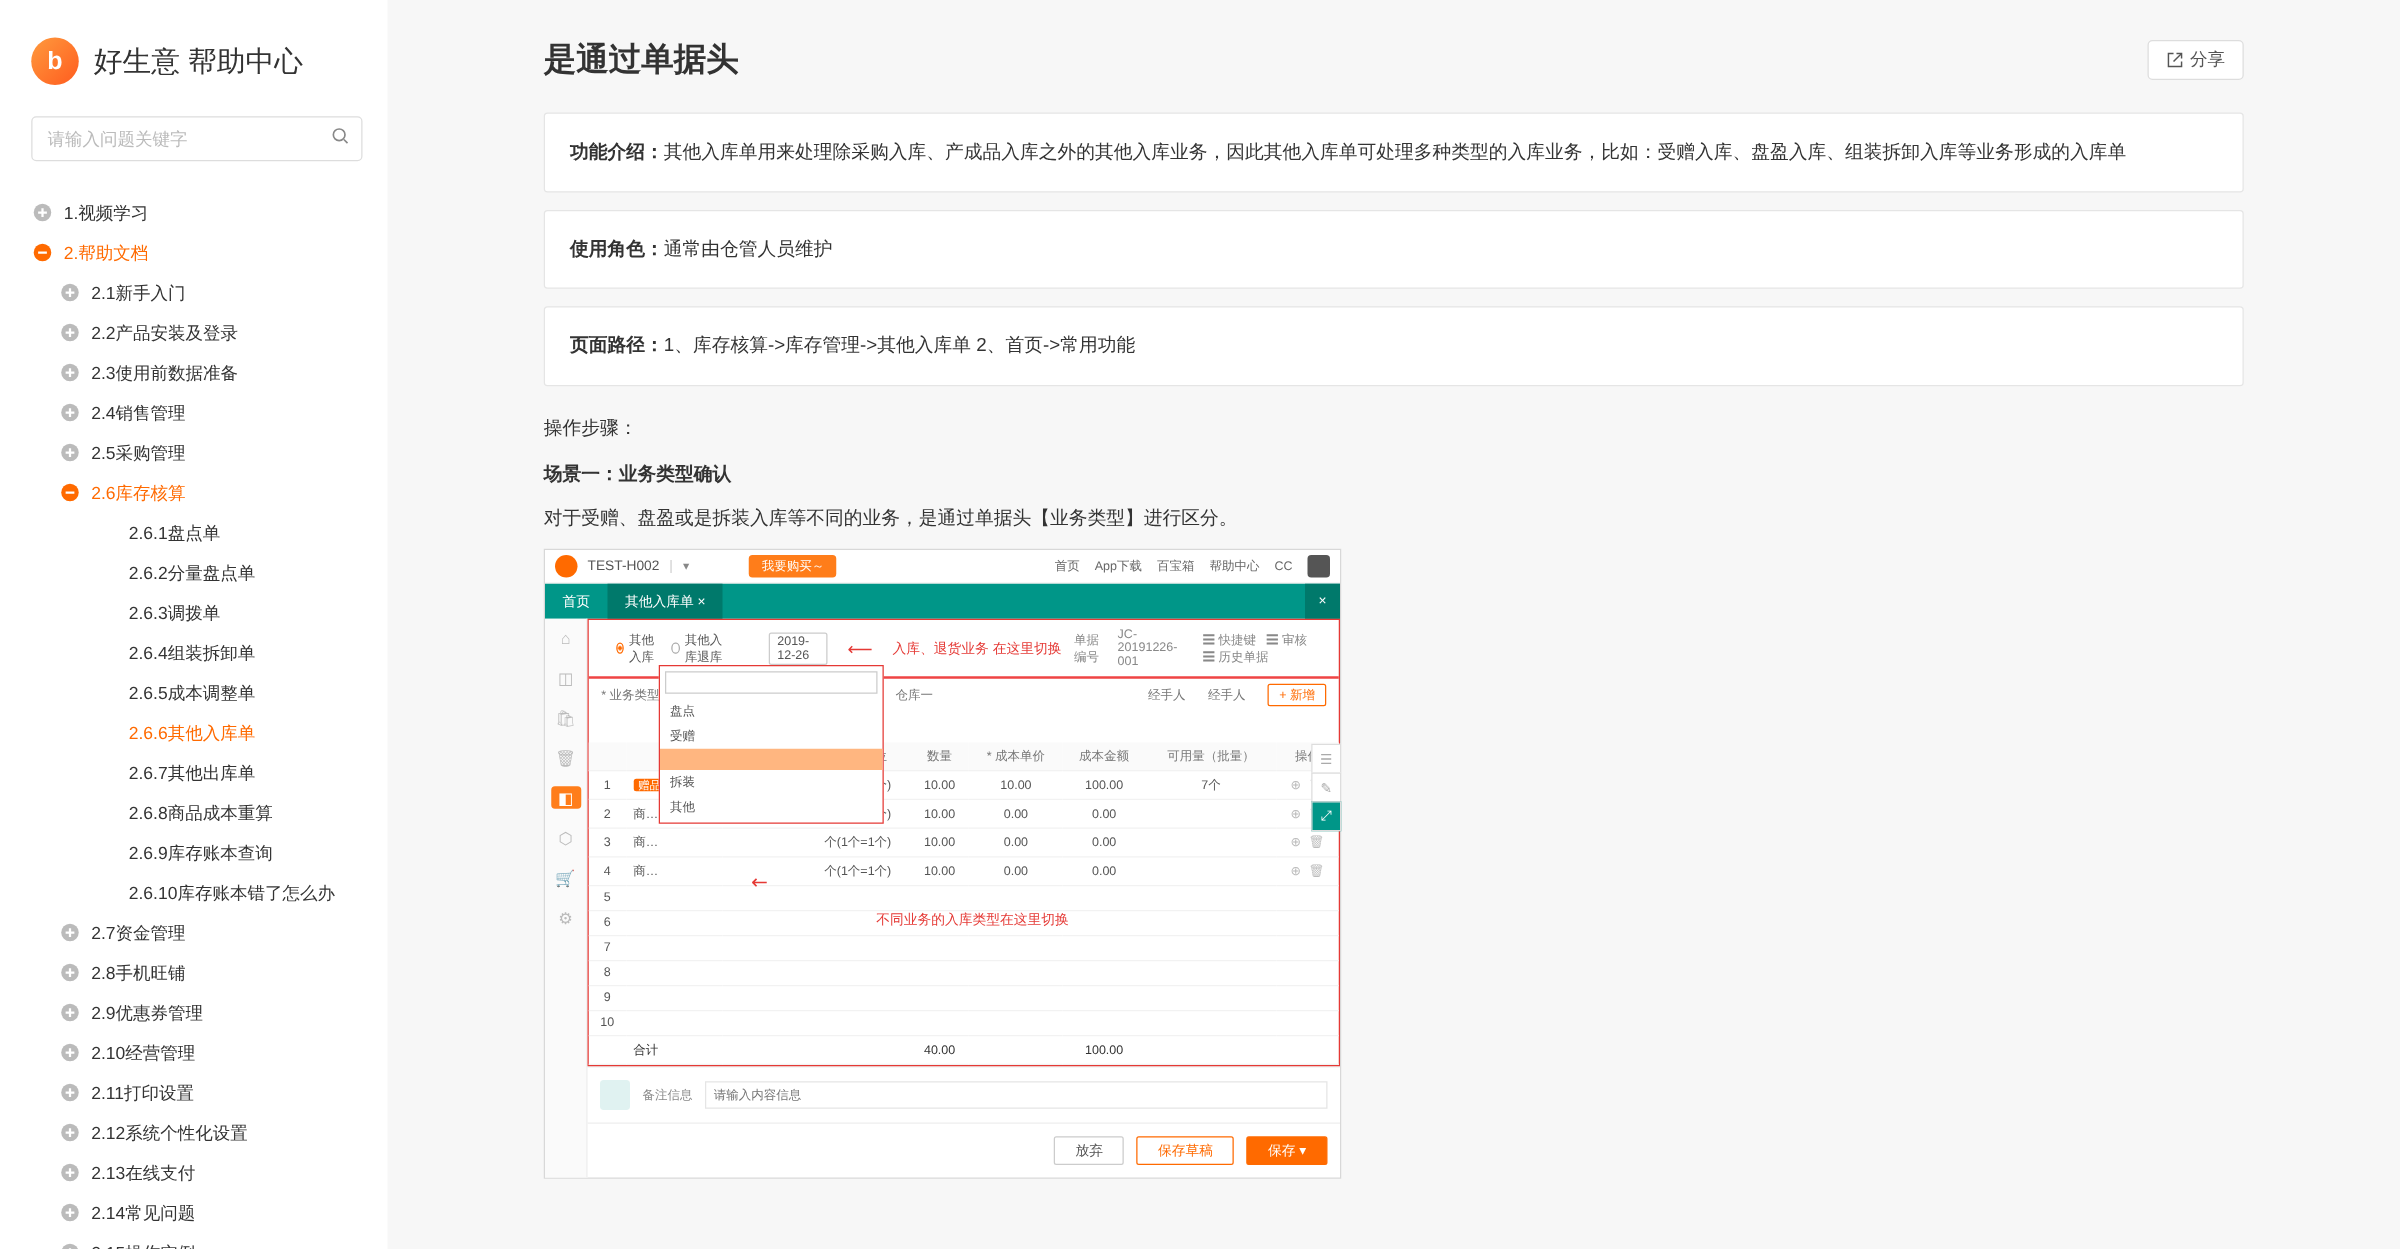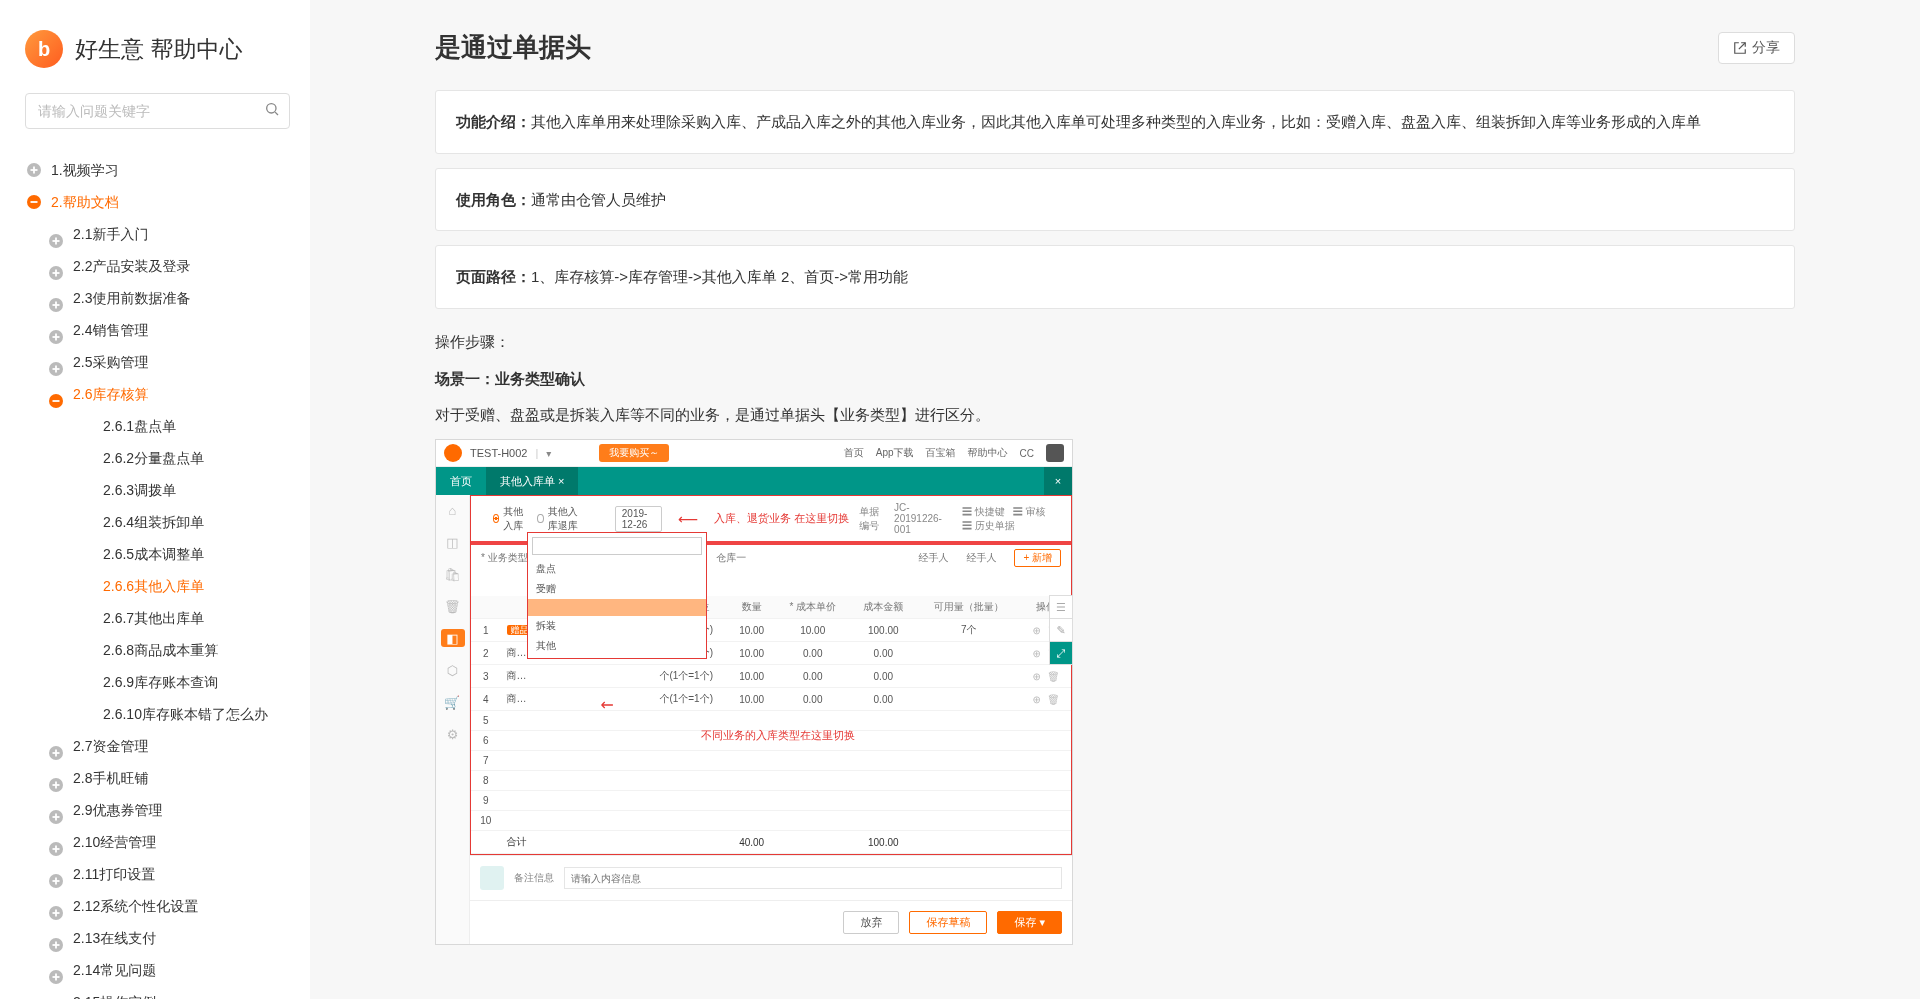--- a/index.html
+++ b/index.html
@@ -12,21 +12,21 @@
 .search-wrap { position: relative; margin-bottom: 25px; }
 .search-input { width: 100%; height: 36px; border: 1px solid #ddd; border-radius: 4px; padding: 0 34px 0 12px; font-size: 14px; background: #fff; outline: none; color:#333; }
 .search-input::placeholder { color: #bbb; }
 .search-icon { position: absolute; right: 10px; top: 50%; transform: translateY(-50%); color: #888; font-size: 16px; }
 .nav { list-style: none; }
 .nav li { line-height: 32px; cursor: pointer; display: flex; align-items: center; color: #333; }
 .nav li.active > .label, .nav li.active > .tree-icon { color: #ff6a00; }
 .nav li.current > .label { color: #ff6a00; }
 .nav .tree-icon { width: 18px; height: 18px; display: inline-flex; align-items: center; justify-content: center; margin-right: 8px; flex-shrink: 0; }
 .nav .tree-icon svg { width: 16px; height: 16px; }
-.nav .indent1 { padding-left: 22px; align-items: flex-end; }
+.nav .indent1 { padding-left: 22px; }
 .nav .indent2 { padding-left: 52px; }
 .nav .label { white-space: nowrap; }
 .main { flex: 1; background: #f7f7f7; padding: 0 0 40px 0; }
 .content-inner { max-width: 1440px; margin: 0 auto; padding: 30px 40px; }
 .page-head { display: flex; justify-content: space-between; align-items: center; margin-bottom: 25px; }
 .page-title { font-size: 26px; font-weight: 600; color: #333; }
 .share-btn { border: 1px solid #ddd; background: #fff; border-radius: 4px; padding: 6px 14px; font-size: 14px; color: #555; cursor: pointer; display: inline-flex; align-items: center; }
 .share-btn svg { width: 14px; height: 14px; margin-right: 5px; }
 .info-card { background: #fff; border: 1px solid #e5e5e5; border-radius: 3px; padding: 18px 20px; margin-bottom: 14px; line-height: 1.7; font-size: 15px; }
 .info-card .lbl { font-weight: 600; }
@@ -52,21 +52,21 @@
 .shot-main { flex:1; padding:0; position:relative; }
 .red-box { border:1.5px solid #e53935; position:relative; }
 .row1 { display:flex; align-items:center; padding:6px 22px; gap:10px; }
 .chip { font-size:10px; color:#555; display:inline-flex; align-items:center; gap:4px;}
 .chip .dot { width:9px; height:9px; border:1px solid #aaa; border-radius:50%; display:inline-block;}
 .chip.on .dot { border-color:#ff6a00; background:radial-gradient(circle,#ff6a00 40%, transparent 45%);}
 .date-box { margin-left:20px; border:1px solid #ccc; padding:1px 6px; font-size:10px; background:#fff; border-radius:2px;}
 .red-note { color:#e53935; font-size:11px; white-space:nowrap; }
 .row1 .arrow { color:#e53935; font-size:14px; margin:0 6px;}
 .row1 .rt { margin-left:auto; display:flex; gap:10px; font-size:10px; color:#888; align-items:center;}
-.hdr2 { display:flex; align-items:center; padding:4px 10px; gap:14px; border-top:4px solid #ef4444; font-size:10px; color:#777;}
+.hdr2 { display:flex; align-items:center; padding:4px 10px; gap:14px; border-top:2px solid #ef4444; font-size:10px; color:#777;}
 .hdr2 .sel { border:1px solid #ccc; padding:1px 6px; border-radius:2px; background:#fff; min-width:120px; display:inline-block;}
 .hdr2 .rt { margin-left:auto; display:flex; gap:18px; align-items:center;}
 .hdr2 .plus-btn { border:1px solid #ff6a00; color:#ff6a00; padding:1px 8px; border-radius:2px;}
 .dropdown { position:absolute; left:56px; top:36px; width:180px; background:#fff; border:1.5px solid #e53935; z-index:5; padding-bottom:2px;}
 .dropdown .sbox { margin:4px; border:1px solid #ccc; height:18px; background:#fff;}
 .dropdown .opt { padding:3px 8px; font-size:10px; cursor:pointer;}
 .dropdown .opt.hl { background:#ffb680; }
 .tbl { width:100%; border-collapse:collapse; font-size:10px; color:#555; margin-top:25px;}
 .tbl th, .tbl td { padding:4px 6px; text-align:center; border-bottom:1px solid #f2f2f2; height:20px;}
 .tbl th { color:#777; font-weight:normal; background:#fafafa;}

